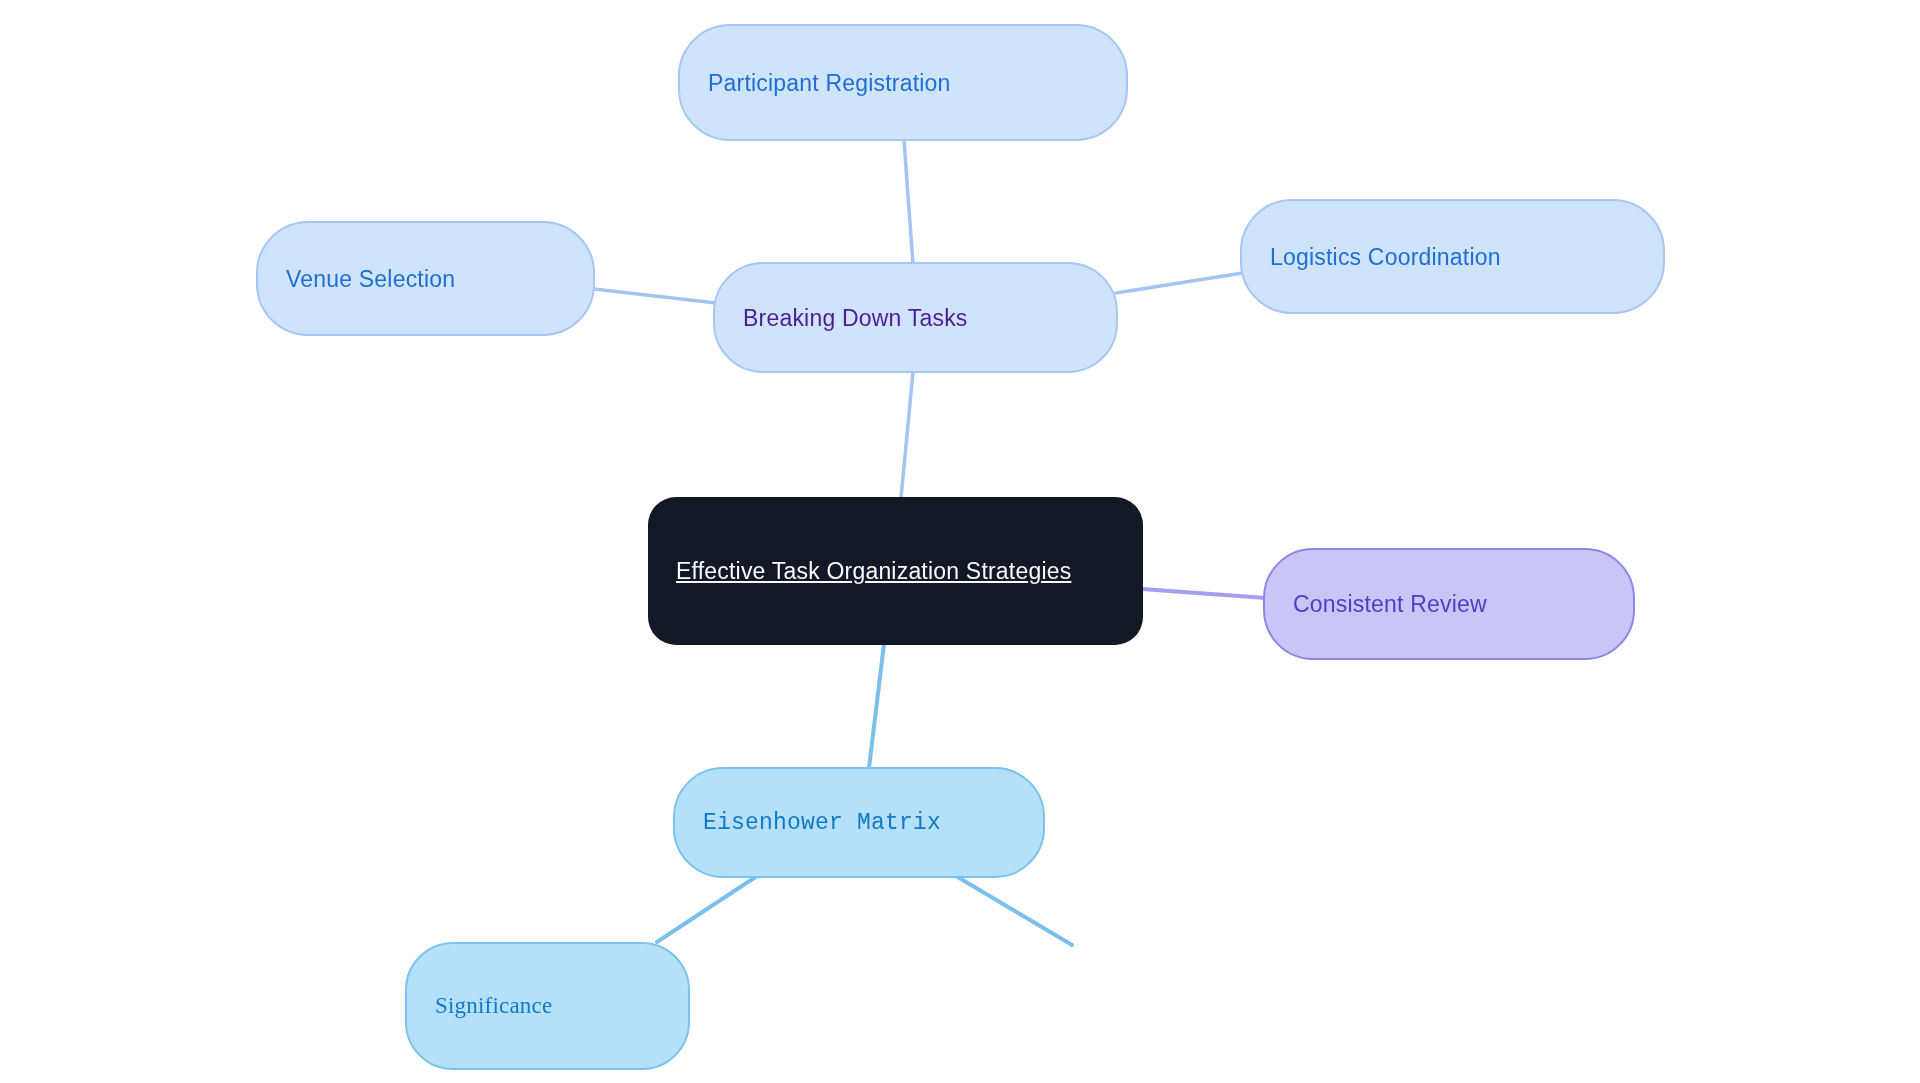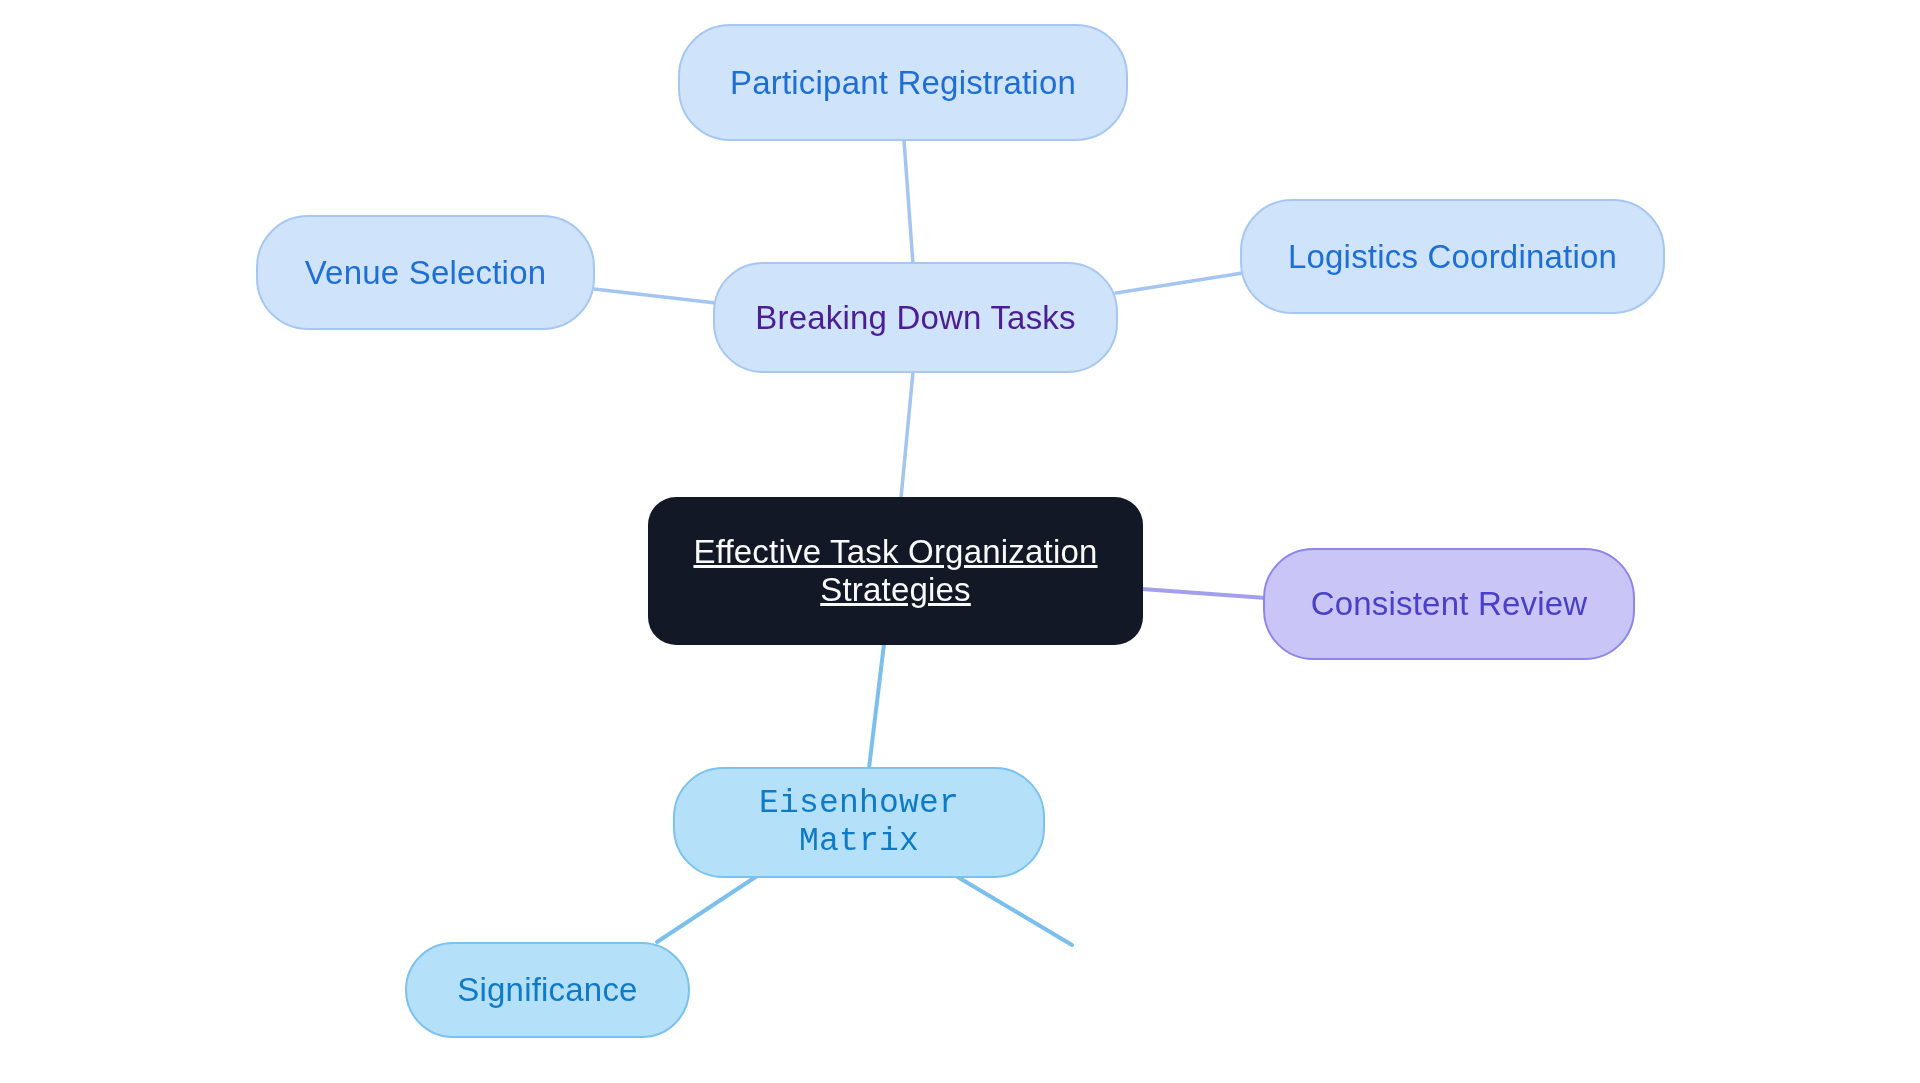--- a/index.html
+++ b/index.html
@@ -20,40 +20,39 @@
     position: absolute;
     left: 0;
     top: 0;
     width: 1920px;
     height: 1083px;
   }
   .node {
     position: absolute;
     display: flex;
     align-items: center;
-    justify-content: center;
     text-align: center;
     box-sizing: border-box;
     border: 2px solid transparent;
-    font-size: 33px;
+    font-size: 23px;
     line-height: 38px;
     font-weight: 500;
     letter-spacing: 0.2px;
     cursor: default;
   }
   .node .node-label { padding: 0 28px; }
 
   #node-central        { left: 648px;  top: 497px; width: 495px; height: 148px; border-radius: 28px; border: none; text-decoration: underline; }
   #node-breaking       { left: 713px;  top: 262px; width: 405px; height: 111px; border-radius: 50px; }
   #node-participant    { left: 678px;  top: 24px;  width: 450px; height: 117px; border-radius: 52px; }
-  #node-venue          { left: 256px;  top: 215px; width: 339px; height: 115px; border-radius: 52px; }
+  #node-venue          { left: 256px;  top: 221px; width: 339px; height: 115px; border-radius: 52px; }
   #node-logistics      { left: 1240px; top: 199px; width: 425px; height: 115px; border-radius: 52px; }
   #node-consistent     { left: 1263px; top: 548px; width: 372px; height: 112px; border-radius: 50px; }
   #node-eisenhower     { left: 673px;  top: 767px; width: 372px; height: 111px; border-radius: 50px; }
-  #node-significance   { left: 405px;  top: 942px; width: 285px; height: 96px; border-radius: 48px; }
+  #node-significance   { left: 405px;  top: 942px; width: 285px; height: 128px; border-radius: 48px; font-family: Liberation Serif, serif; }
   #node-urgency        { left: 1053px; top: 940px; width: 227px; height: 110px; border-radius: 48px; }
 </style>
 </head>
 <body>
 
 <div class="canvas" style="background: rgb(255, 255, 255);">
 
   <svg class="edges" viewBox="0 0 1920 1083" xmlns="http://www.w3.org/2000/svg">
     <line x1="904" y1="140" x2="913" y2="264" stroke-width="3.5" stroke-linecap="round" stroke="#a4c5f1"></line>
     <line x1="594" y1="289" x2="716" y2="303" stroke-width="3.5" stroke-linecap="round" stroke="#a4c5f1"></line>

